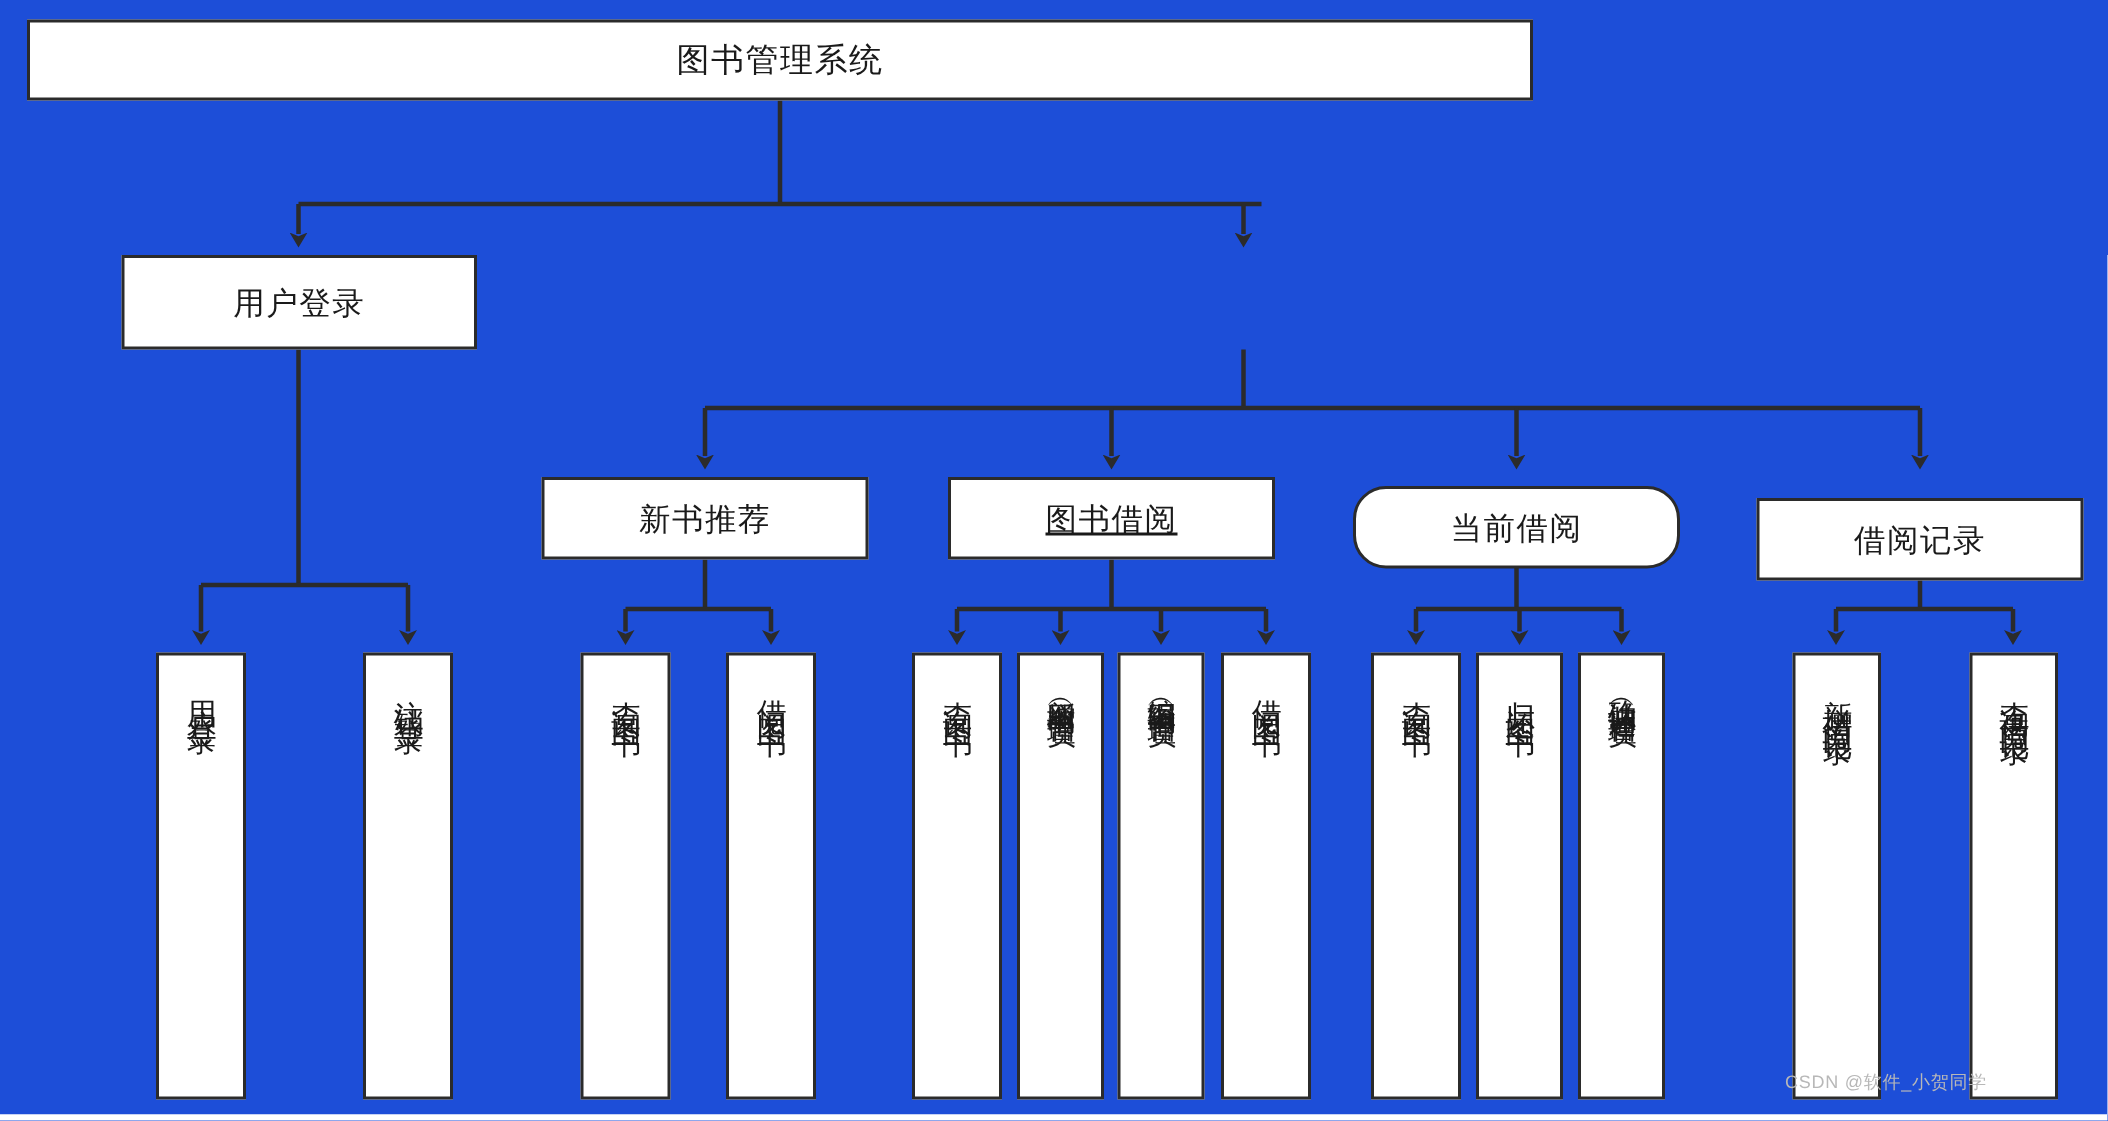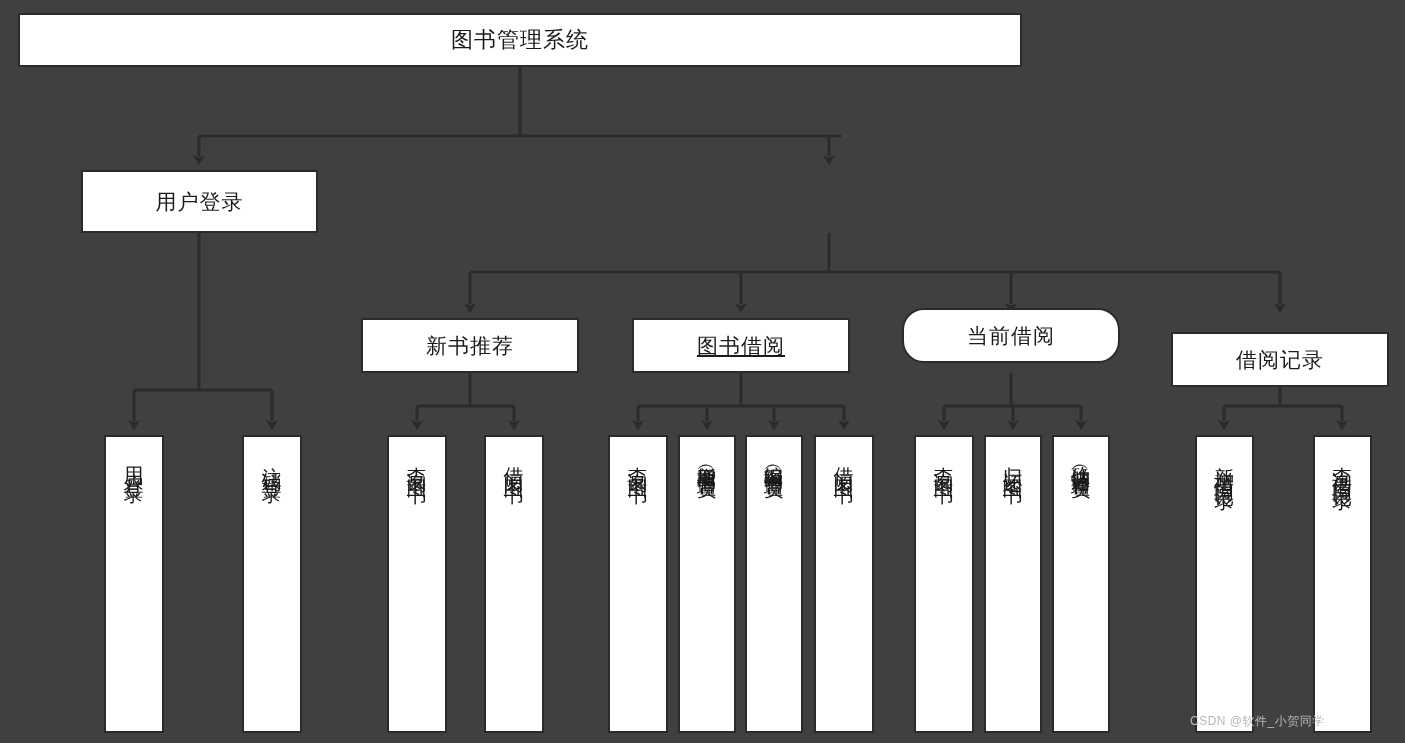--- a/index.html
+++ b/index.html
@@ -8,21 +8,21 @@
     padding: 0;
     background: #ffffff;
   }
   body {
     font-family: "Liberation Sans", "DejaVu Sans", sans-serif;
   }
   #canvas {
     position: relative;
     width: 1405px;
     height: 743px;
-    background: #404040;
+    background: #1d4ed8;
     overflow: hidden;
   }
   #edges {
     position: absolute;
     left: 0;
     top: 0;
     width: 1405px;
     height: 747px;
     pointer-events: none;
   }
@@ -144,21 +144,21 @@
   <div class="node h-node" id="node-l2-0" style="left: 81px; top: 170px; width: 237px; height: 63px;">
     <span>用户登录</span>
   </div>
 
   <div class="node h-node" id="node-l3-0" style="left: 361px; top: 318px; width: 218px; height: 55px;">
     <span>新书推荐</span>
   </div>
   <div class="node h-node" id="node-l3-1" style="left: 632px; top: 318px; width: 218px; height: 55px; text-decoration: underline;">
     <span>图书借阅</span>
   </div>
-  <div class="node h-node" id="node-l3-2" style="left: 902px; top: 308px; width: 218px; height: 55px; border-radius: 22px;">
+  <div class="node h-node" id="node-l3-2" style="left: 902px; top: 324px; width: 218px; height: 55px; border-radius: 22px;">
     <span>当前借阅</span>
   </div>
   <div class="node h-node" id="node-l3-3" style="left: 1171px; top: 332px; width: 218px; height: 55px;">
     <span>借阅记录</span>
   </div>
 
   <div class="node v-node" id="node-leaf-0" style="left: 104px; top: 435px; width: 60px; height: 298px;">
     <span class="vtext">用户登录</span>
   </div>
   <div class="node v-node" id="node-leaf-1" style="left: 242px; top: 435px; width: 60px; height: 298px;">

